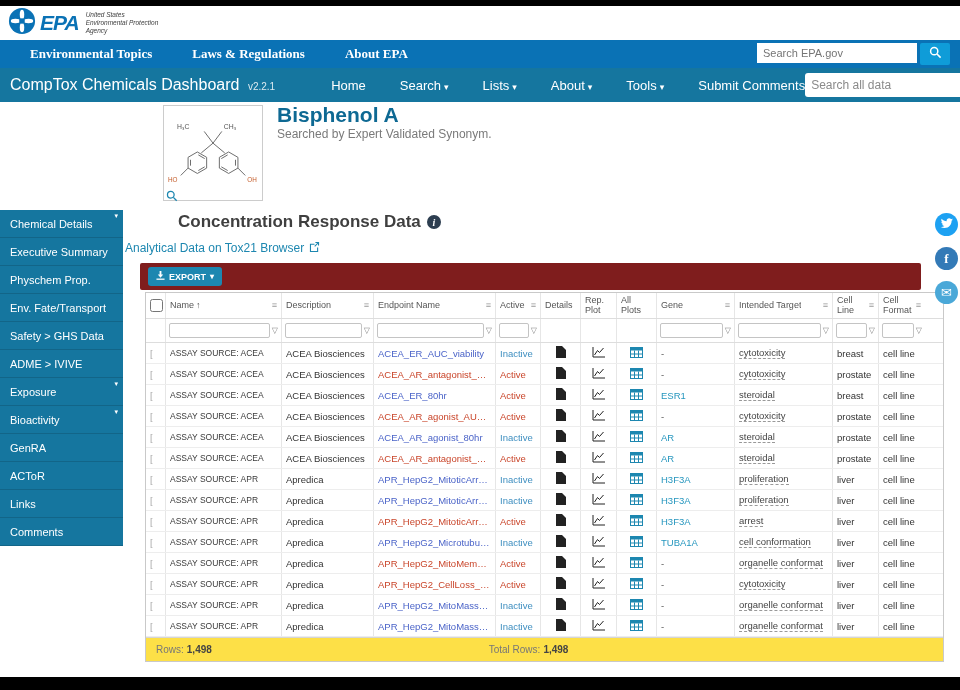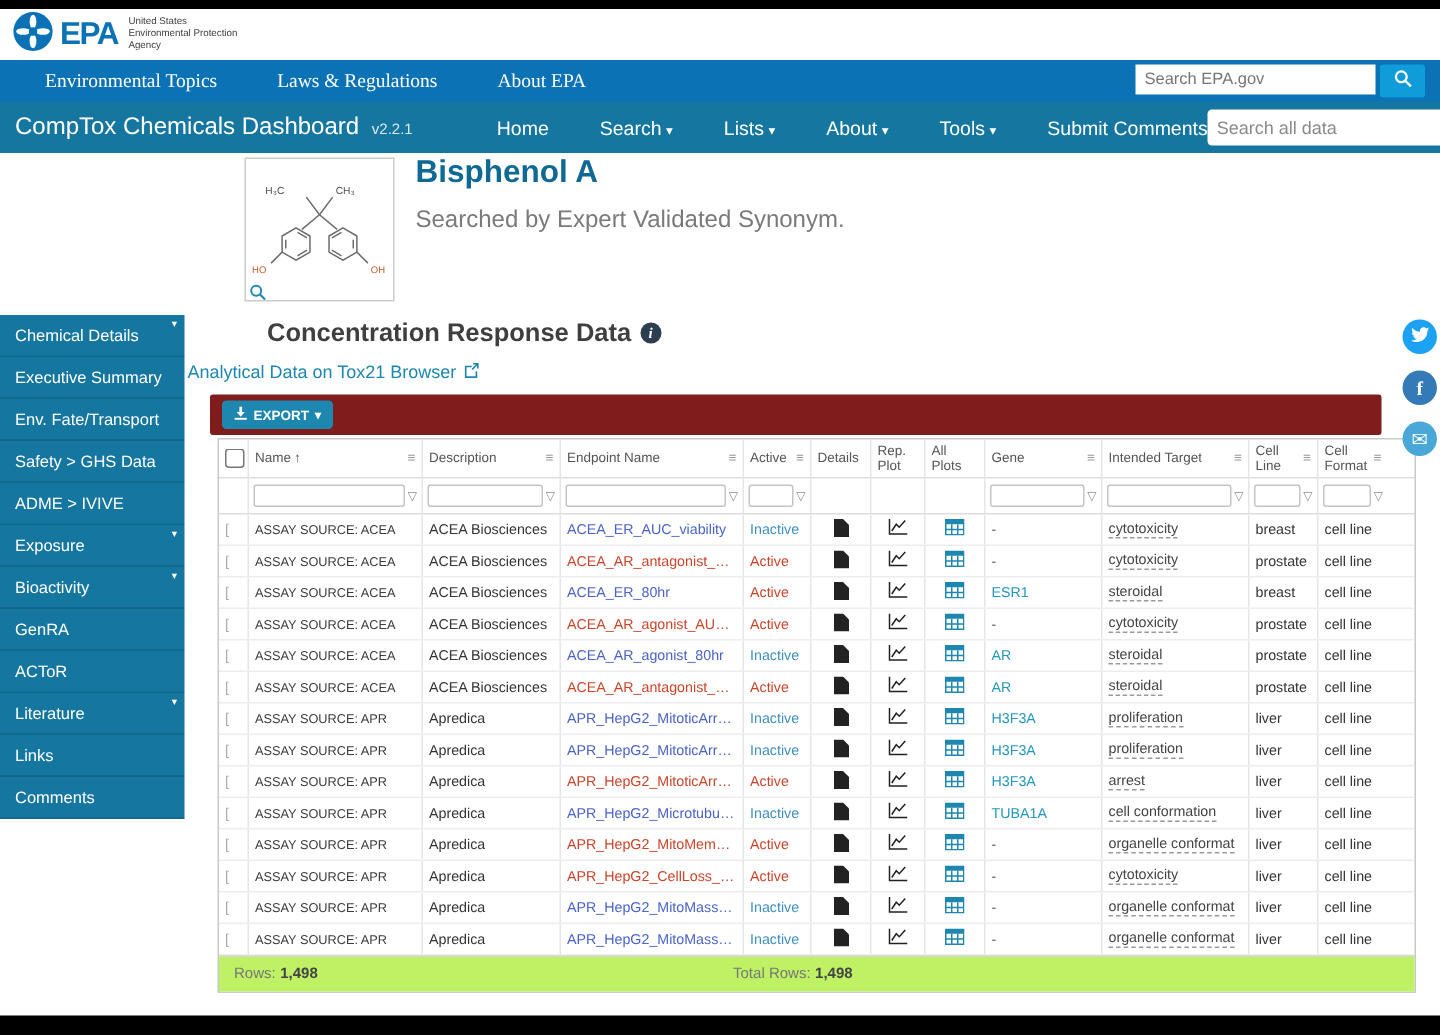--- a/index.html
+++ b/index.html
@@ -3,28 +3,28 @@
 <meta charset="utf-8">
 <style>
   * { box-sizing: border-box; margin: 0; padding: 0; }
   html,body { width:960px; height:690px; }
   body { position:relative; background:#fff; font-family:"Liberation Sans",sans-serif; overflow:hidden; }
 
   .bar-top { position:absolute; top:0; left:0; width:960px; height:6px; background:#000; }
   .bar-bottom { position:absolute; top:677px; left:0; width:960px; height:13px; background:#000; }
 
   
-  .epa-header { position:absolute; top:6px; left:0; width:960px; height:34px; background:#fff; display:flex; align-items:center; padding-left:8px; }
+  .epa-header { position:absolute; top:6px; left:0; width:960px; height:34px; background:#fff; display:flex; align-items:center; padding-left:8px;font-style:italic; }
   .epa-logo { display:flex; align-items:center; gap:4px; }
   .epa-wordmark { font-weight:bold; font-size:21px; color:var(--epa-blue); letter-spacing:-1px; }
   .epa-tagline { font-size:6.5px; color:#404040; line-height:1.25; margin-left:3px; }
 
   
   .epa-nav { position:absolute; top:40px; left:0; width:960px; height:28px; background:var(--epa-blue); display:flex; align-items:center; padding:0 10px; }
-  .epa-link { color:#fff; font-family:"Liberation Serif",serif; font-weight:normal; font-size:13px; padding:0 20px; text-decoration:none; cursor:pointer; }
+  .epa-link { color:#fff; font-family:"Liberation Serif",serif; font-weight:bold; font-size:13px; padding:0 20px; text-decoration:none; cursor:pointer; }
   .epa-search { margin-left:auto; display:flex; align-items:flex-start; gap:3px; }
   .epa-search input { width:160px; height:20px; border:none; font-size:11px; padding:0 6px; }
   .epa-search-btn { width:30px; height:22px; background:#0f9cd8; border:none; border-radius:2px; display:flex; align-items:center; justify-content:center; cursor:pointer; }
 
   
   .ct-nav { position:absolute; top:68px; left:0; width:960px; height:34px; background:var(--ct-blue); display:flex; align-items:center; color:#fff; padding:0 10px; }
   .ct-brand { font-size:16px; font-weight:normal; white-space:nowrap; cursor:pointer; }
   .ct-version { font-size:10px; opacity:.85; margin-left:4px; }
   .ct-links { display:flex; align-items:center; margin-left:56px; gap:34px; }
   .ct-link { color:#fff; font-size:13px; text-decoration:none; cursor:pointer; white-space:nowrap; }
@@ -32,21 +32,21 @@
   .ct-search { margin-left:auto; display:flex; align-items:center; gap:5px; }
   .ct-search-box { width:190px; height:24px; background:#fff; border-radius:3px; display:flex; align-items:center; padding:0 6px; cursor:pointer; }
   .ct-search-text { color:#8a8a8a; font-size:12px; flex:1; }
 
   
   .structure-box { position:absolute; left:163px; top:105px; width:100px; height:96px; border:1px solid #ccc; background:#fff; }
   .structure-zoom { position:absolute; left:2px; bottom:-6px; }
   .chem-title { position:absolute; left:277px; top:103px; }
   .chem-name { font-size:21px; font-weight:bold; color:var(--title-teal); }
   .chem-ids { font-size:18px; color:#2d8ab0; margin-top:2px; }
-  .chem-note { font-size:16px; color:#7a7a7a; margin-top:11px; }
+  .chem-note { font-size:12px; color:#7a7a7a; margin-top:0; }
 
   
   .section-title { position:absolute; left:178px; top:212px; font-size:17px; font-weight:bold; color:#3f3f3f; display:flex; align-items:center; gap:6px; }
   .info-icon { width:14px; height:14px; border-radius:50%; background:#2d3e50; color:#fff; font-size:10px; font-family:"Liberation Serif",serif; font-style:italic; display:flex; align-items:center; justify-content:center; }
   .tox21-link { position:absolute; left:125px; top:241px; font-size:12px; color:var(--accent); display:flex; align-items:center; gap:5px; cursor:pointer; }
 
   
   .toolbar { position:absolute; left:140px; top:263px; width:781px; height:27px; background:#7f1d1d; display:flex; align-items:center; padding-left:8px; border-radius:2px; }
   .export-btn { background:var(--accent); color:#fff; border:none; border-radius:3px; height:19px; padding:0 8px; font-size:9px; font-weight:bold; display:flex; align-items:center; gap:4px; cursor:pointer; }
   .export-btn .caret { font-size:8px; }
@@ -70,21 +70,21 @@
   .bracket { color:#aaa; font-size:12px; }
   .name-cell { font-size:8.5px !important; color:#3a3a3a; }
   .ep-blue { color:var(--link-indigo); cursor:pointer; overflow:hidden; text-overflow:ellipsis; }
   .ep-red { color:var(--active-red); cursor:pointer; overflow:hidden; text-overflow:ellipsis; }
   .act-blue { color:var(--inactive-blue); }
   .act-red { color:var(--active-red); }
   .gene-link { color:var(--gene-teal); cursor:pointer; }
   .gene-dash { color:#555; }
   .target { border-bottom:1px dashed #999; color:#444; cursor:default; }
   .icon-cell { justify-content:center; cursor:pointer; }
-  .tfoot { height:24px; background:#bef264; border-top:1px solid #d5d5d5; display:flex; align-items:center; font-size:10px; color:#777; padding:0 10px; position:relative; }
+  .tfoot { height:24px; background:#fde047; border-top:1px solid #d5d5d5; display:flex; align-items:center; font-size:10px; color:#777; padding:0 10px; position:relative; }
   .tfoot b { color:#444; margin-left:3px; }
   .tfoot .total { position:absolute; left:48%; transform:translateX(-50%); display:flex; }
 
   
   .sidebar { position:absolute; left:0; top:210px; width:123px; background:var(--ct-blue); }
   .side-item { position:relative; height:28px; display:flex; align-items:center; padding-left:10px; color:#fff; font-size:11px; border-bottom:1px solid rgba(0,0,0,.14); cursor:pointer; white-space:nowrap; }
   .side-caret { position:absolute; top:2px; right:5px; font-size:7px; }
 
   
   .social { position:absolute; right:2px; top:213px; display:flex; flex-direction:column; gap:11px; }
@@ -816,20 +816,23 @@
 
 <div class="sidebar" id="sidebar">
     <div class="side-item">
       <span>Chemical Details</span>
       <span class="side-caret">▾</span>
     </div>
     <div class="side-item">
       <span>Executive Summary</span>
     </div>
     <div class="side-item">
+      <span>Physchem Prop.</span>
+    </div>
+    <div class="side-item">
       <span>Env. Fate/Transport</span>
     </div>
     <div class="side-item">
       <span>Safety &gt; GHS Data</span>
     </div>
     <div class="side-item">
       <span>ADME &gt; IVIVE</span>
     </div>
     <div class="side-item">
       <span>Exposure</span>
@@ -837,24 +840,20 @@
     </div>
     <div class="side-item">
       <span>Bioactivity</span>
       <span class="side-caret">▾</span>
     </div>
     <div class="side-item">
       <span>GenRA</span>
     </div>
     <div class="side-item">
       <span>ACToR</span>
-    </div>
-    <div class="side-item">
-      <span>Literature</span>
-      <span class="side-caret">▾</span>
     </div>
     <div class="side-item">
       <span>Links</span>
     </div>
     <div class="side-item">
       <span>Comments</span>
     </div>
   </div>
 
 <div class="social" id="social">

